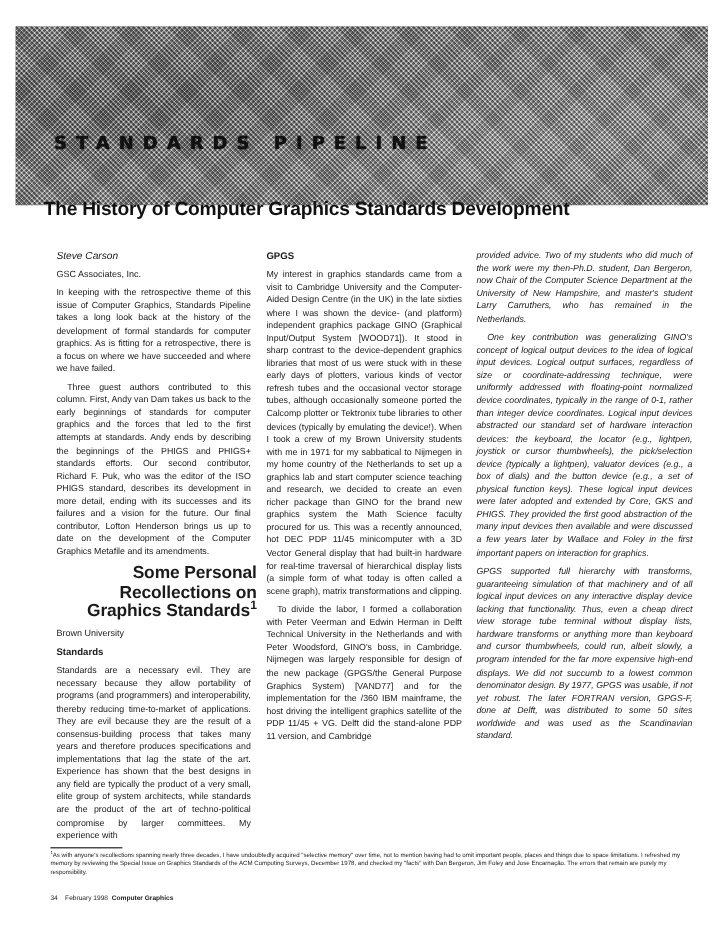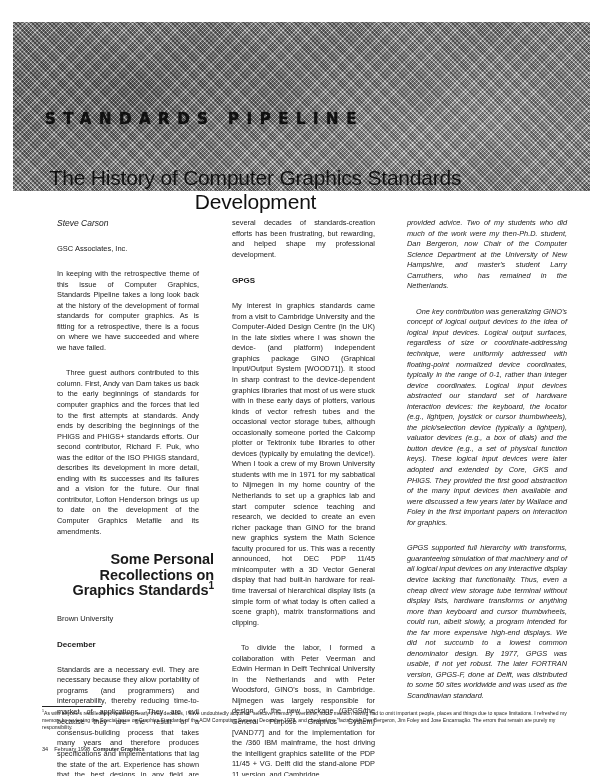--- a/index.html
+++ b/index.html
@@ -1,43 +1,43 @@
 <!DOCTYPE html>
 <html><head>
   <meta charset="utf-8">
   <style>
     html, body { margin: 0; padding: 0; background: #ffffff; }
     body { width: 600px; height: 776px; position: relative; overflow: hidden; font-family: "DejaVu Sans", sans-serif; color: #111; }
     .banner {
-      position: absolute; left: 13px; top: 22px; width: 577px; height: 169px;
+      position: absolute; left: 13px; top: 22px; width: 577px; height: 149px;
       background-color: #9a9a9a;
       background-image:
         repeating-linear-gradient(45deg, rgba(0,0,0,0.35) 0 1px, rgba(255,255,255,0.25) 1px 2px, rgba(0,0,0,0.15) 2px 3px),
         repeating-linear-gradient(-45deg, rgba(255,255,255,0.35) 0 1px, rgba(0,0,0,0.25) 1px 3px),
         radial-gradient(ellipse at 20% 40%, rgba(0,0,0,0.25), rgba(0,0,0,0) 60%),
         radial-gradient(ellipse at 70% 60%, rgba(255,255,255,0.3), rgba(255,255,255,0) 60%);
     }
     .banner-label {
       position: absolute; left: 32px; top: 88px;
       font-family: "DejaVu Sans", sans-serif; font-weight: bold; font-size: 15px;
       letter-spacing: 7.5px; color: #111; text-shadow: 0 0 1px #000;
     }
     .title {
       position: absolute; left: 0; width: 511px; top: 166px; text-align: center;
-      font-family: "Liberation Sans", sans-serif; font-weight: normal; font-size: 21px; color: #111; letter-spacing: -0.2px;
+      font-family: "Liberation Sans", sans-serif; font-weight: bold; font-size: 16px; color: #111; letter-spacing: -0.2px;
     }
     .col {
       position: absolute; top: 203px;
       font-family: "Liberation Sans", sans-serif; font-size: 7.35px; line-height: 10.55px;
       text-align: justify; color: #1a1a1a;
     }
     .col1 { left: 42px; width: 172px; }
     .col2 { left: 217px; width: 173px; top: 203px; }
     .col3 { left: 392px; width: 190px; top: 203px; font-style: italic; }
-    .col p { margin: 15px; text-indent: 0; }
+    .col p { margin: 5px; text-indent: 0; }
     .col p.indent { text-indent: 9px; }
     .byline-name { font-style: italic; font-size: 8.5px; line-height: 11px; margin: 0; }
     .byline-org { font-weight: normal; font-size: 7.5px; line-height: 10px; margin: 0 0 8px 0; }
     .section-title { font-weight: bold; font-size: 14.5px; line-height: 15.5px; margin: 6px 0 5px 0; text-align: right; letter-spacing: -0.1px; }
     .subhead { font-weight: bold; font-size: 8px; line-height: 11px; margin: 8px 0 0 0; }
     .footnote-rule { position: absolute; left: 42px; top: 706px; width: 60px; height: 1px; background: #222; }
     .footnote { position: absolute; left: 42px; top: 710px; width: 540px; font-family: "Liberation Sans", sans-serif; font-size: 5.1px; line-height: 7.2px; color: #222; }
     .folio { position: absolute; left: 42px; top: 746px; font-family: "Liberation Sans", sans-serif; font-size: 5.5px; color: #222; }
     .folio .pub { font-weight: bold; }
     sup { font-size: 70%; line-height: 0; }
@@ -51,26 +51,25 @@
 
 <div class="title">The History of Computer Graphics Standards Development</div>
 
 <div class="col col1">
   <p class="byline-name">Steve Carson</p>
   <p class="byline-org">GSC Associates, Inc.</p>
   <p>In keeping with the retrospective theme of this issue of Computer Graphics, Standards Pipeline takes a long look back at the history of the development of formal standards for computer graphics. As is fitting for a retrospective, there is a focus on where we have succeeded and where we have failed.</p>
   <p class="indent">Three guest authors contributed to this column. First, Andy van Dam takes us back to the early beginnings of standards for computer graphics and the forces that led to the first attempts at standards. Andy ends by describing the beginnings of the PHIGS and PHIGS+ standards efforts. Our second contributor, Richard F. Puk, who was the editor of the ISO PHIGS standard, describes its development in more detail, ending with its successes and its failures and a vision for the future. Our final contributor, Lofton Henderson brings us up to date on the development of the Computer Graphics Metafile and its amendments.</p>
   <div class="section-title"><span>Some Personal Recollections on Graphics Standards</span><sup>1</sup></div>
   <p class="byline-org">Brown University</p>
-  <p class="subhead" style="margin-top:0">December</p>
+  <p class="subhead" style="margin-top:0">Standards</p>
   <p id="col1-tail">Standards are a necessary evil. They are necessary because they allow portability of programs (and programmers) and interoperability, thereby reducing time-to-market of applications. They are evil because they are the result of a consensus-building process that takes many years and therefore produces specifications and implementations that lag the state of the art. Experience has shown that the best designs in any field are typically the product of a very small, elite group of system architects, while standards are the product of the art of techno-political compromise by larger committees. My experience with</p>
 </div>
 
 <div class="col col2">
-  <p id="col2-head">several decades of standards-creation efforts has been frustrating, but rewarding, and helped shape my professional development.</p>
   <p class="subhead">GPGS</p>
   <p id="col2-gino">My interest in graphics standards came from a visit to Cambridge University and the Computer-Aided Design Centre (in the UK) in the late sixties where I was shown the device- (and platform) independent graphics package GINO (Graphical Input/Output System [WOOD71]). It stood in sharp contrast to the device-dependent graphics libraries that most of us were stuck with in these early days of plotters, various kinds of vector refresh tubes and the occasional vector storage tubes, although occasionally someone ported the Calcomp plotter or Tektronix tube libraries to other devices (typically by emulating the device!). When I took a crew of my Brown University students with me in 1971 for my sabbatical to Nijmegen in my home country of the Netherlands to set up a graphics lab and start computer science teaching and research, we decided to create an even richer package than GINO for the brand new graphics system the Math Science faculty procured for us. This was a recently announced, hot DEC PDP 11/45 minicomputer with a 3D Vector General display that had built-in hardware for real-time traversal of hierarchical display lists (a simple form of what today is often called a scene graph), matrix transformations and clipping.</p>
   <p class="indent" id="col2-collab">To divide the labor, I formed a collaboration with Peter Veerman and Edwin Herman in Delft Technical University in the Netherlands and with Peter Woodsford, GINO's boss, in Cambridge. Nijmegen was largely responsible for design of the new package (GPGS/the General Purpose Graphics System) [VAND77] and for the implementation for the /360 IBM mainframe, the host driving the intelligent graphics satellite of the PDP 11/45 + VG. Delft did the stand-alone PDP 11 version, and Cambridge</p>
 </div>
 
 <div class="col col3">
   <p id="col3-head">provided advice. Two of my students who did much of the work were my then-Ph.D. student, Dan Bergeron, now Chair of the Computer Science Department at the University of New Hampshire, and master's student Larry Carruthers, who has remained in the Netherlands.</p>
   <p class="indent">One key contribution was generalizing GINO's concept of logical output devices to the idea of logical input devices. Logical output surfaces, regardless of size or coordinate-addressing technique, were uniformly addressed with floating-point normalized device coordinates, typically in the range of 0-1, rather than integer device coordinates. Logical input devices abstracted our standard set of hardware interaction devices: the keyboard, the locator (e.g., lightpen, joystick or cursor thumbwheels), the pick/selection device (typically a lightpen), valuator devices (e.g., a box of dials) and the button device (e.g., a set of physical function keys). These logical input devices were later adopted and extended by Core, GKS and PHIGS. They provided the first good abstraction of the many input devices then available and were discussed a few years later by Wallace and Foley in the first important papers on interaction for graphics.</p>
   <p>GPGS supported full hierarchy with transforms, guaranteeing simulation of that machinery and of all logical input devices on any interactive display device lacking that functionality. Thus, even a cheap direct view storage tube terminal without display lists, hardware transforms or anything more than keyboard and cursor thumbwheels, could run, albeit slowly, a program intended for the far more expensive high-end displays. We did not succumb to a lowest common denominator design. By 1977, GPGS was usable, if not yet robust. The later FORTRAN version, GPGS-F, done at Delft, was distributed to some 50 sites worldwide and was used as the Scandinavian standard.</p>
 </div>

